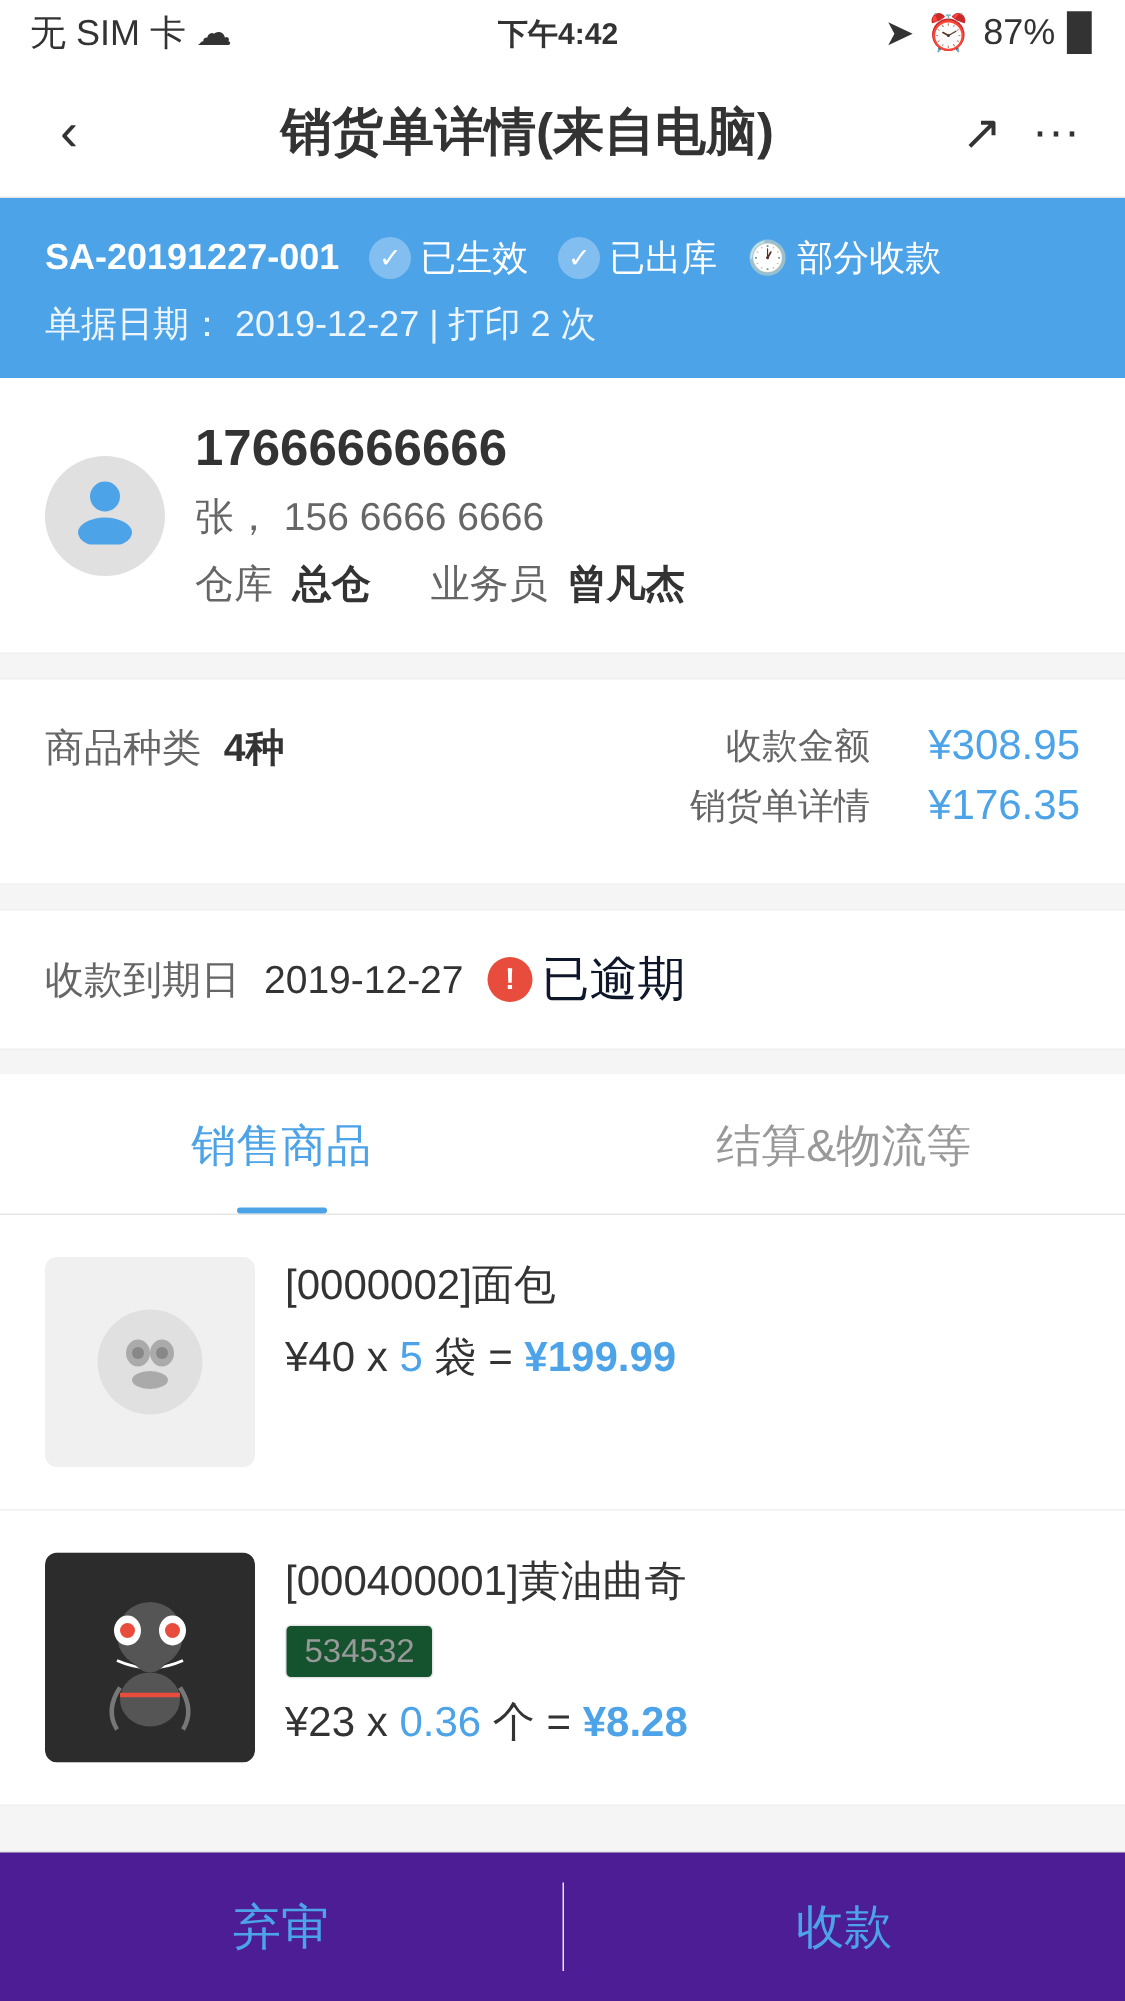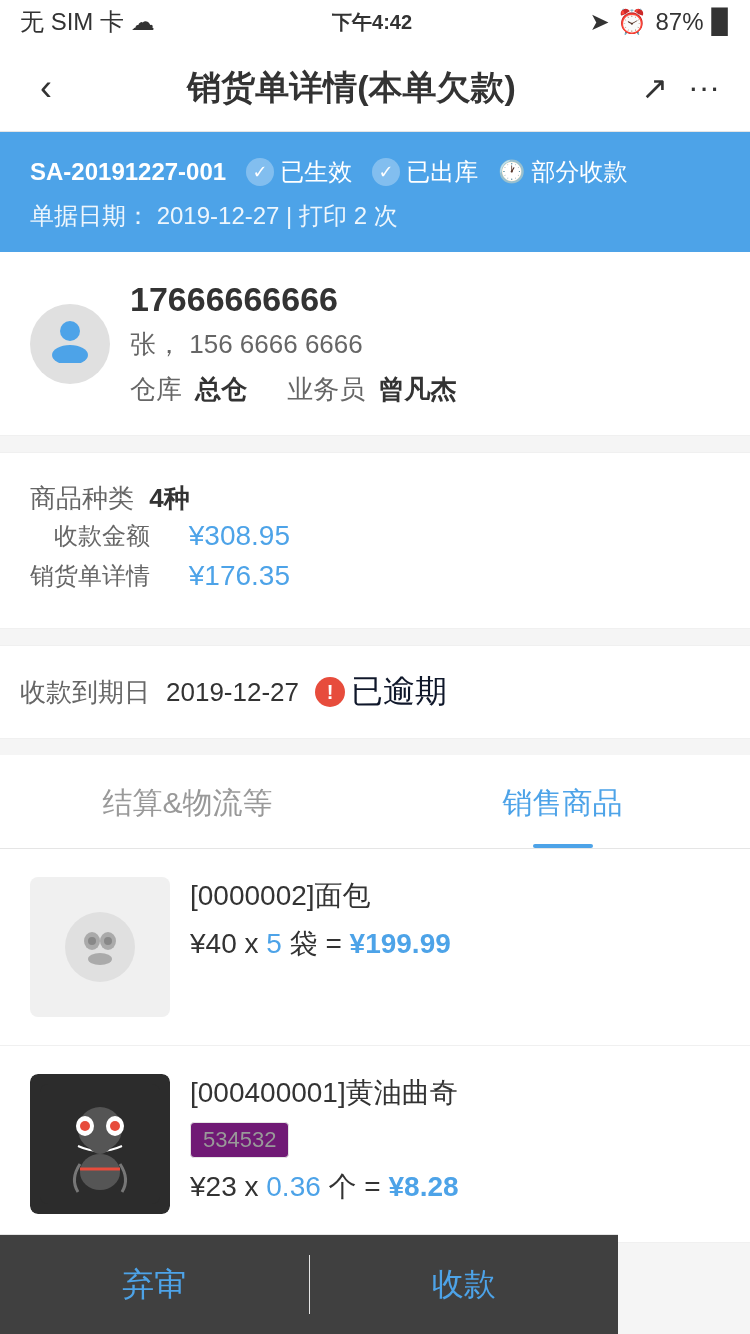--- a/index.html
+++ b/index.html
@@ -155,21 +155,20 @@
       background: #fff;
       padding: 28px 30px;
       margin-top: 16px;
       border-top: 1px solid #f0f0f0;
       border-bottom: 1px solid #f0f0f0;
     }
     .summary-row {
       display: flex;
       justify-content: space-between;
       align-items: flex-start;
-      flex-direction: column;
     }
     .summary-left { }
     .summary-item {
       font-size: 26px;
       color: #666;
       margin-bottom: 4px;
     }
     .summary-item strong { color: #333; margin-left: 8px; font-size: 26px; }
     .summary-right { text-align: right; }
     .amount-row {
@@ -178,21 +177,21 @@
       gap: 20px;
       margin-bottom: 8px;
       align-items: center;
     }
     .amount-label { font-size: 24px; color: #666; }
     .amount-value { font-size: 28px; color: #4da3e8; font-weight: 500; min-width: 120px; text-align: right; }
 
     
     .due-section {
       background: #fff;
-      padding: 24px 20px;
+      padding: 24px 30px;
       margin-top: 16px;
       border-top: 1px solid #f0f0f0;
       border-bottom: 1px solid #f0f0f0;
       display: flex;
       align-items: center;
       gap: 16px;
     }
     .due-label { font-size: 26px; color: #666; }
     .due-date { font-size: 26px; color: #333; }
     .overdue-badge {
@@ -279,41 +278,41 @@
     .product-name {
       font-size: 28px;
       color: #333;
       margin-bottom: 10px;
       font-weight: 500;
     }
     .product-sku {
       display: inline-block;
       font-size: 22px;
       color: #999;
-      background: #701a75;
+      background: #14532d;
       border: 1px solid #e5e5e5;
       border-radius: 4px;
       padding: 4px 12px;
       margin-bottom: 10px;
     }
     .product-price-row {
       font-size: 28px;
       color: #333;
     }
     .product-price-row .qty { color: #4da3e8; }
     .product-price-row .total { color: #4da3e8; font-weight: 600; }
 
     
     .bottom-bar {
       position: fixed;
       bottom: 0;
       left: 0;
-      width: 618px;
+      width: 750px;
       height: 100px;
-      background: #404040;
+      background: #4c1d95;
       border-top: 1px solid #e5e5e5;
       display: flex;
     }
     .bottom-btn {
       flex: 1;
       display: flex;
       align-items: center;
       justify-content: center;
       font-size: 32px;
       cursor: pointer;
@@ -350,21 +349,21 @@
   <div class="status-right">
     <span>➤</span>
     <span>⏰</span>
     <span>87%</span>
     <span>▉</span>
   </div>
 </div>
 
 <div class="nav-bar">
   <span class="nav-back">‹</span>
-  <span class="nav-title">销货单详情(本单欠款)</span>
+  <span class="nav-title">销货单详情(来自电脑)</span>
   <div class="nav-actions">
     <span class="nav-icon">↗</span>
     <span class="nav-icon">···</span>
   </div>
 </div>
 
 <div class="order-header">
   <div class="order-id-row">
     <span class="order-id">SA-20191227-001</span>
     <span class="status-badge">
@@ -440,25 +439,25 @@
   <span class="due-label">收款到期日</span>
   <span class="due-date">2019-12-27</span>
   <div class="overdue-badge">
     <div class="overdue-icon">!</div>
     <span class="overdue-text">已逾期</span>
   </div>
 </div>
 
 <div class="tabs-section">
   <div class="tabs-row">
+    <div class="tab-item active">
+      <span>销售商品</span>
+    </div>
     <div class="tab-item">
       <span>结算&amp;物流等</span>
-    </div>
-    <div class="tab-item active">
-      <span>销售商品</span>
     </div>
   </div>
 </div>
 
 <div class="product-list">
 
   <div class="product-item">
     <div class="product-thumb">
 
       <svg width="80" height="80" viewBox="0 0 80 80" fill="none">

